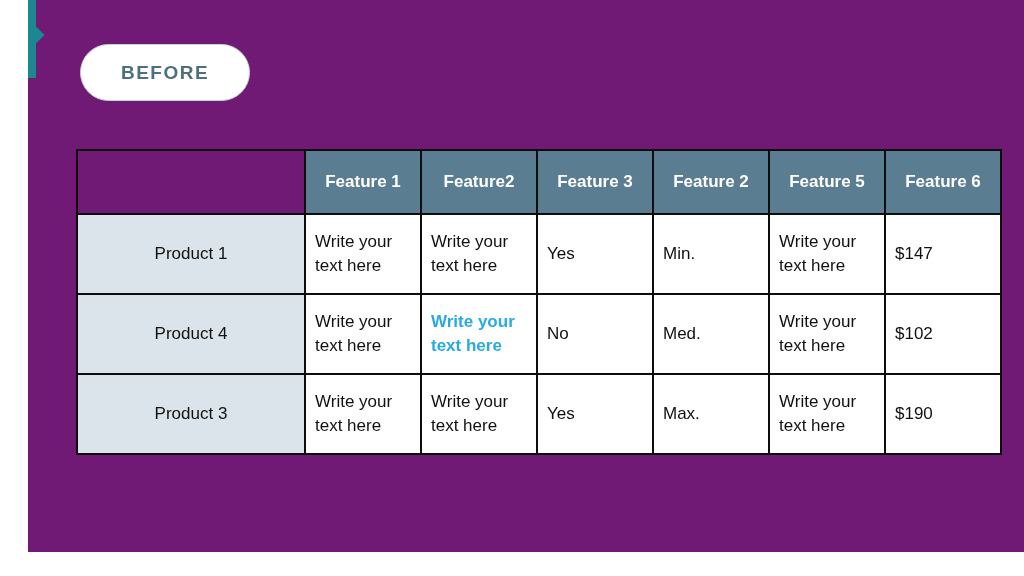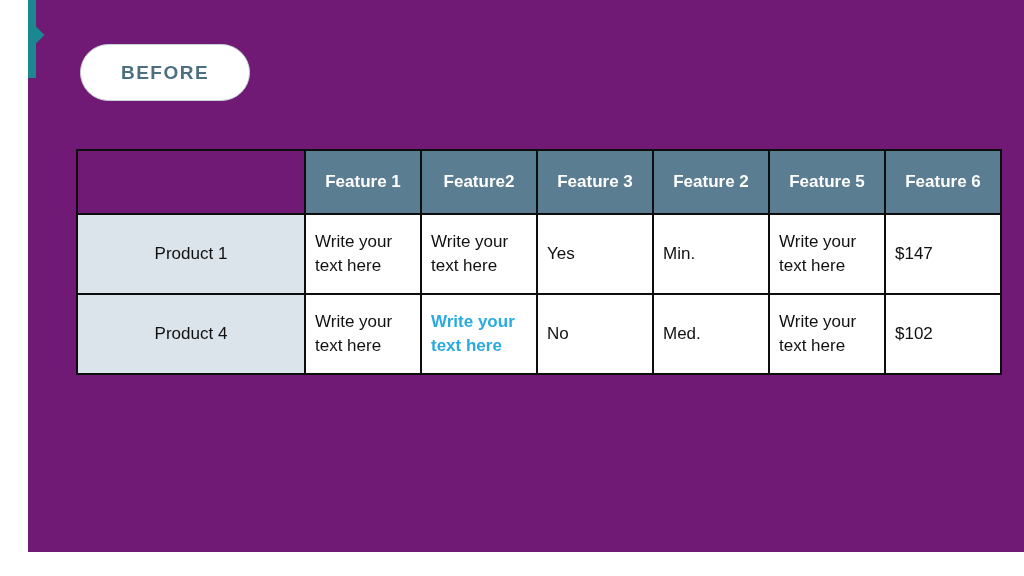--- a/index.html
+++ b/index.html
@@ -138,18 +138,27 @@
       </tr>
       <tr class="body-row">
         <th class="row-header">Product 4</th>
         <td class="cell"><span>Write your text here</span></td>
         <td class="cell"><span class="highlight">Write your text here</span></td>
         <td class="cell"><span>No</span></td>
         <td class="cell"><span>Med.</span></td>
         <td class="cell"><span>Write your text here</span></td>
         <td class="cell"><span>$102</span></td>
       </tr>
+      <tr class="body-row">
+        <th class="row-header">Product 3</th>
+        <td class="cell"><span>Write your text here</span></td>
+        <td class="cell"><span>Write your text here</span></td>
+        <td class="cell"><span>Yes</span></td>
+        <td class="cell"><span>Max.</span></td>
+        <td class="cell"><span>Write your text here</span></td>
+        <td class="cell"><span>$190</span></td>
+      </tr>
     </tbody>
   </table>
 
   <div class="accent-bar-br"></div>
 
 </div>
 
 </body></html>

